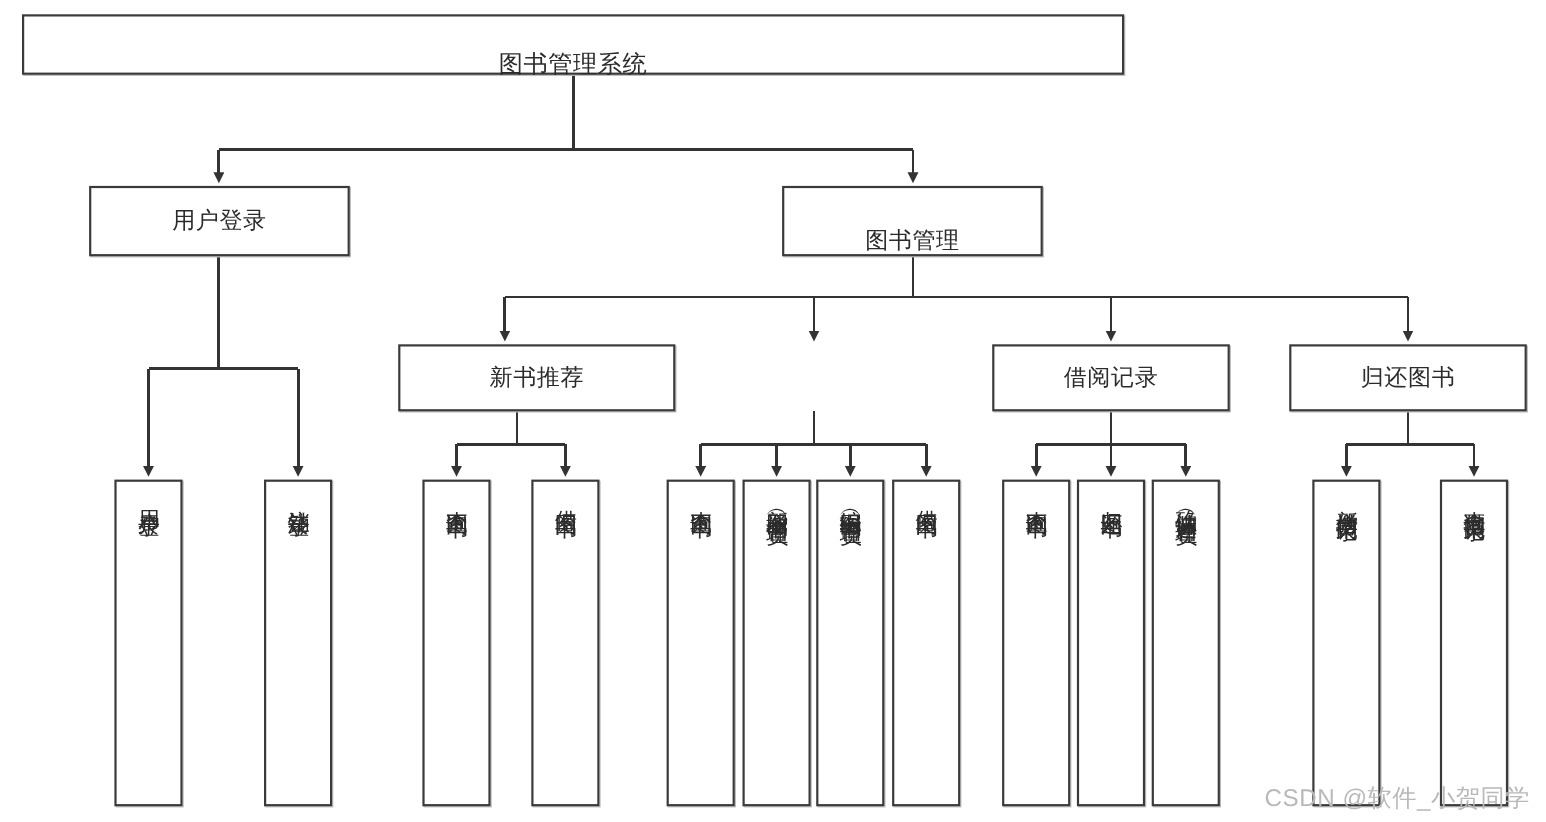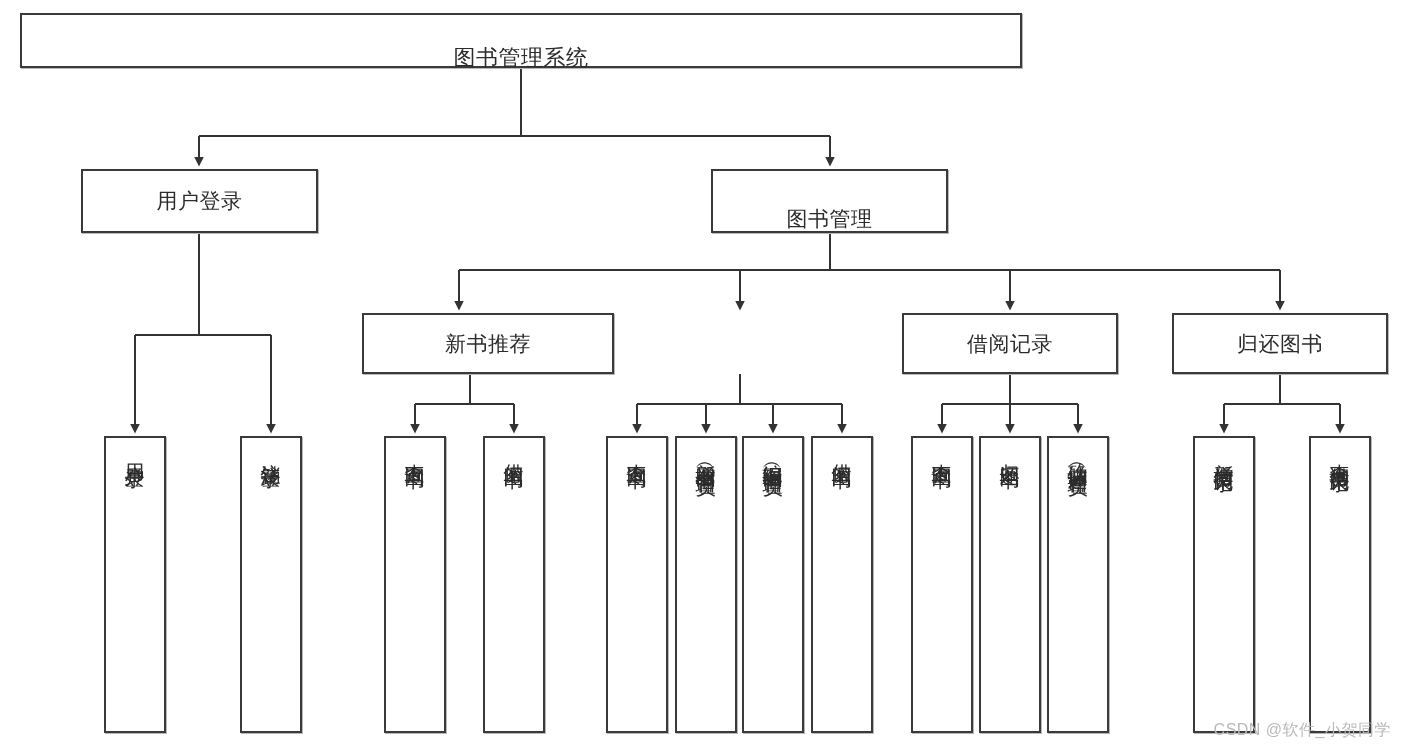--- a/index.html
+++ b/index.html
@@ -62,21 +62,21 @@
     font-size: 20px;
     line-height: 1.0;
     letter-spacing: 2px;
     white-space: nowrap;
     margin-top: 4px;
   }
   #watermark {
     position: absolute;
     right: 14px;
     bottom: 6px;
-    font-size: 16px;
+    font-size: 22px;
     color: #b9b9b9;
     white-space: nowrap;
     letter-spacing: 0.5px;
   }
 </style>
 </head>
 <body>
 
 <div id="canvas">
 

